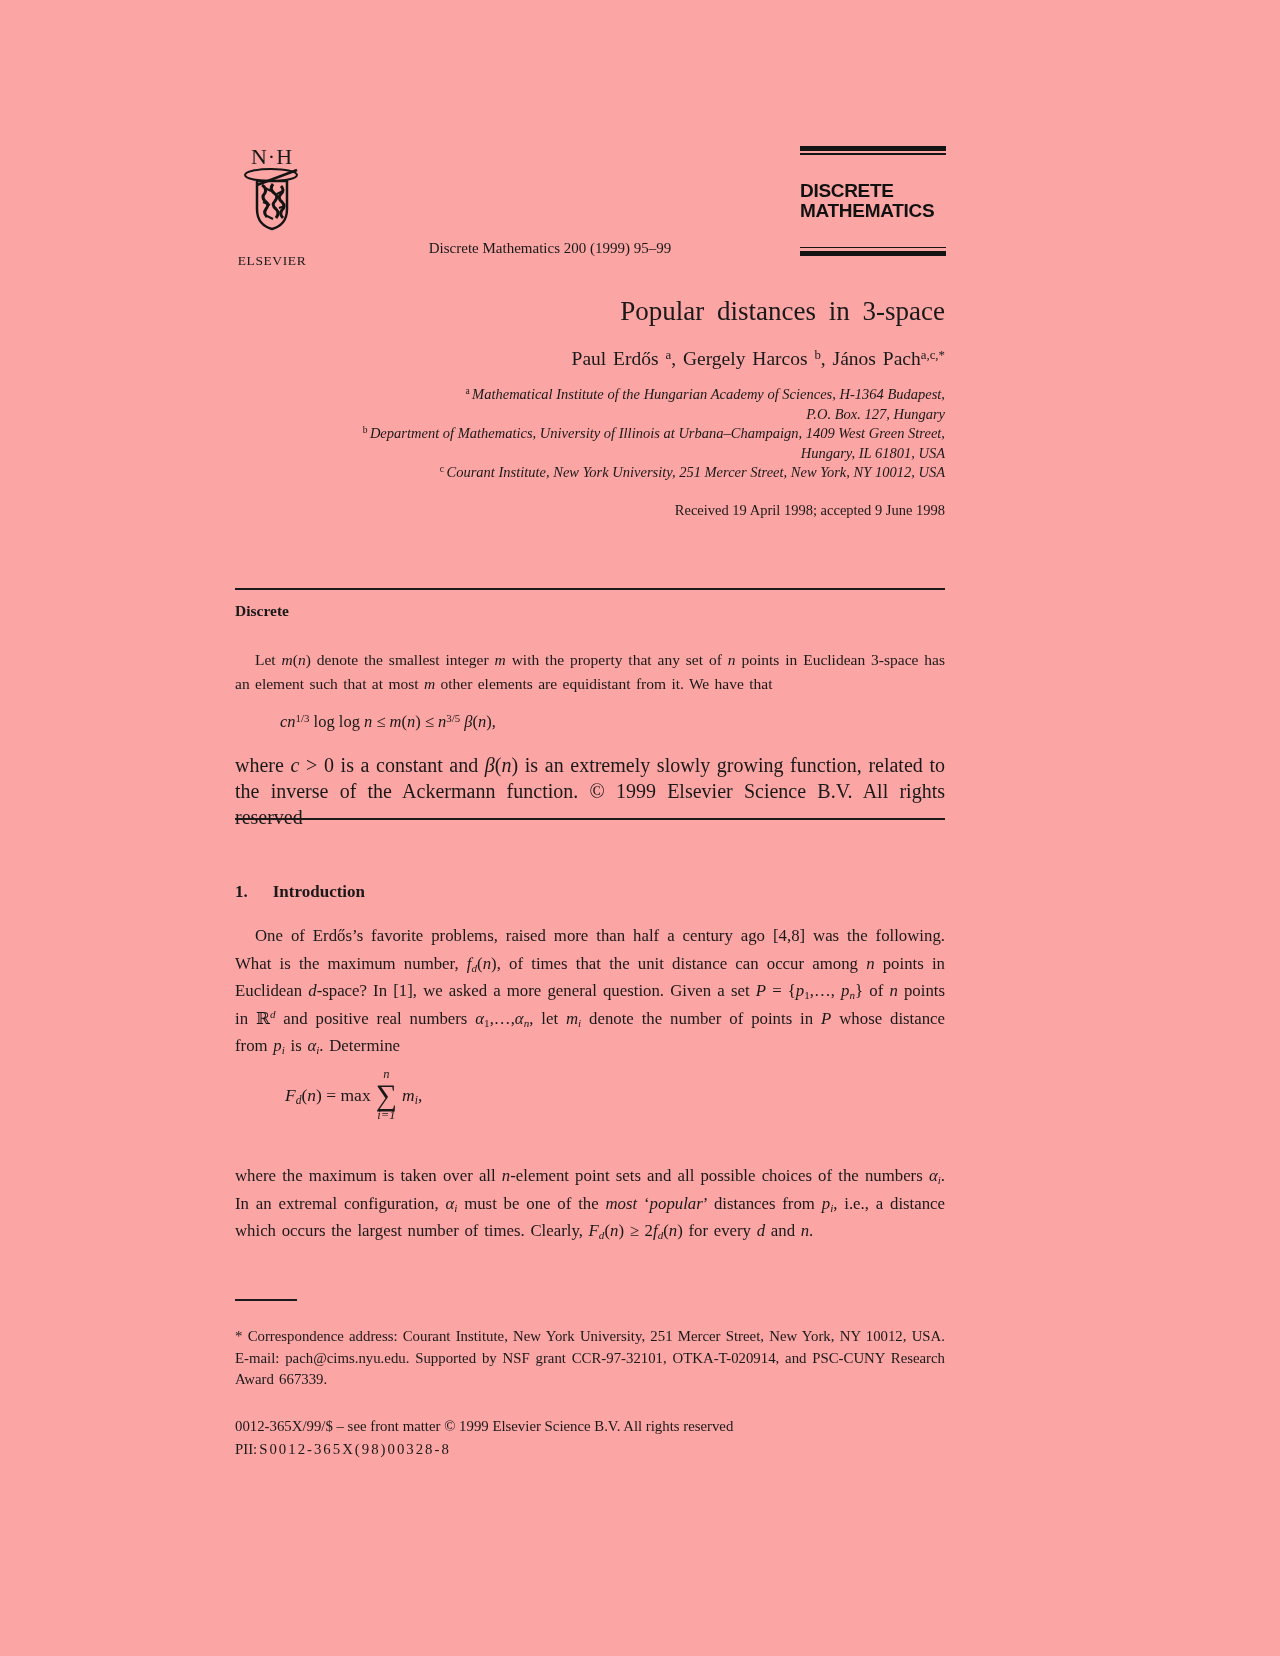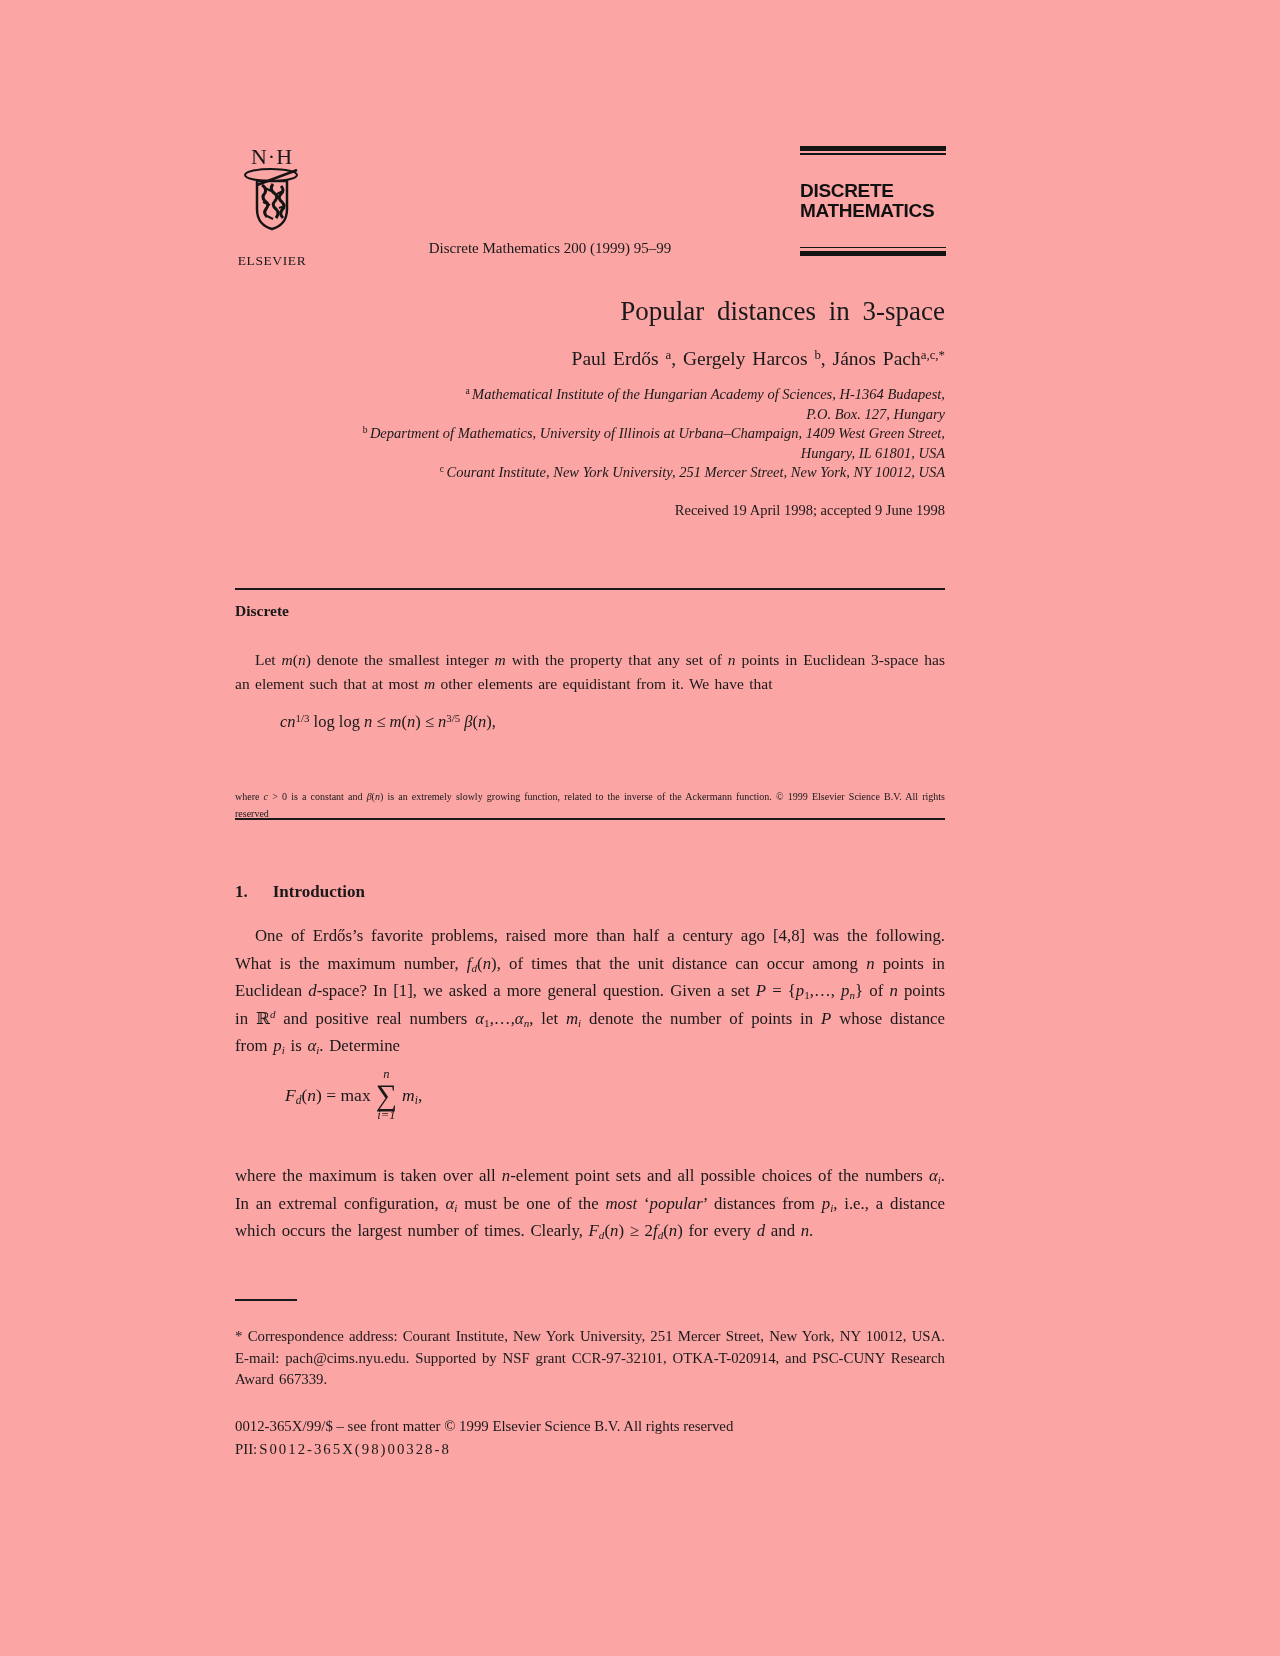--- a/index.html
+++ b/index.html
@@ -46,21 +46,21 @@
   .received { top:502px; font-size:14.5px; }
 
   .rule { height:1.6px; background:#1a1a1a; }
   .rule-1 { top:588px; }
   .rule-2 { top:818px; }
 
   
   .abstract-h { top:602px; font-size:15.5px; font-weight:bold; }
   .abstract-p1 { top:648px; font-size:15.5px; line-height:24px; text-indent:20px; }
   .abstract-formula { top:712px; font-size:16.5px; padding-left:45px; }
-  .abstract-p2 { top:788px; font-size:10px; line-height:17px; }
+  .abstract-p2 { top:752px; font-size:20px; line-height:26px; }
 
   
   .intro-h { top:882px; font-size:17px; font-weight:bold; }
   .intro-h .sec-title { margin-left:25px; }
   .intro-p1 { top:922px; font-size:16.8px; line-height:27.5px; text-indent:20px; }
   .intro-p2 { top:1162px; font-size:16.8px; line-height:27.5px; }
 
   .formula-row { top:1068px; display:flex; align-items:center; font-size:17.5px; padding-left:50px; }
   .sum { display:inline-flex; flex-direction:column; align-items:center; margin:0 5px; }
   .lim { font-size:12.5px; line-height:13px; }

